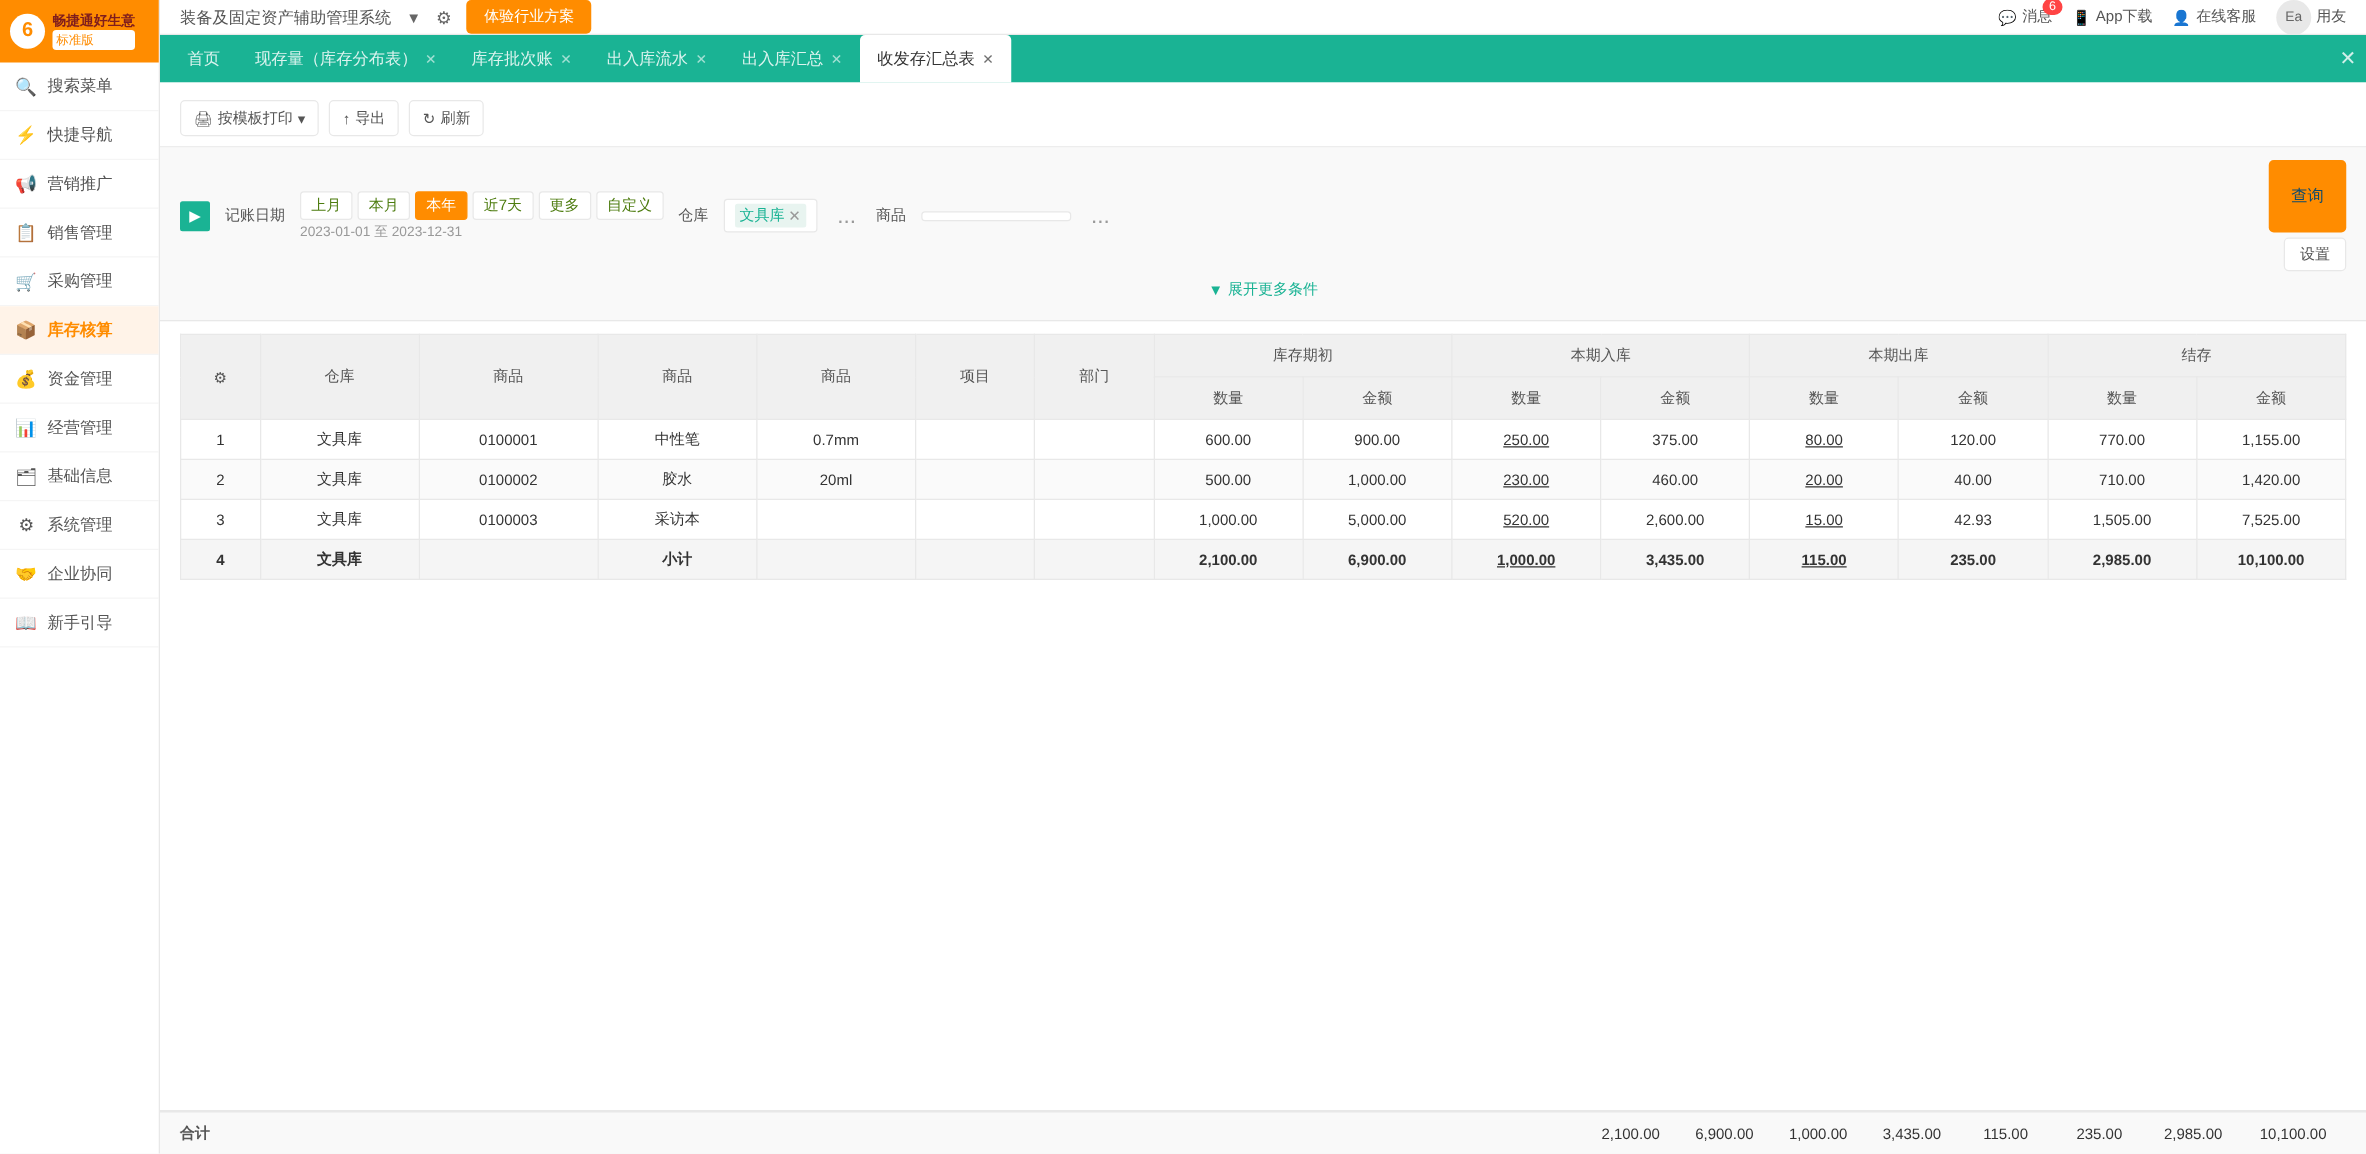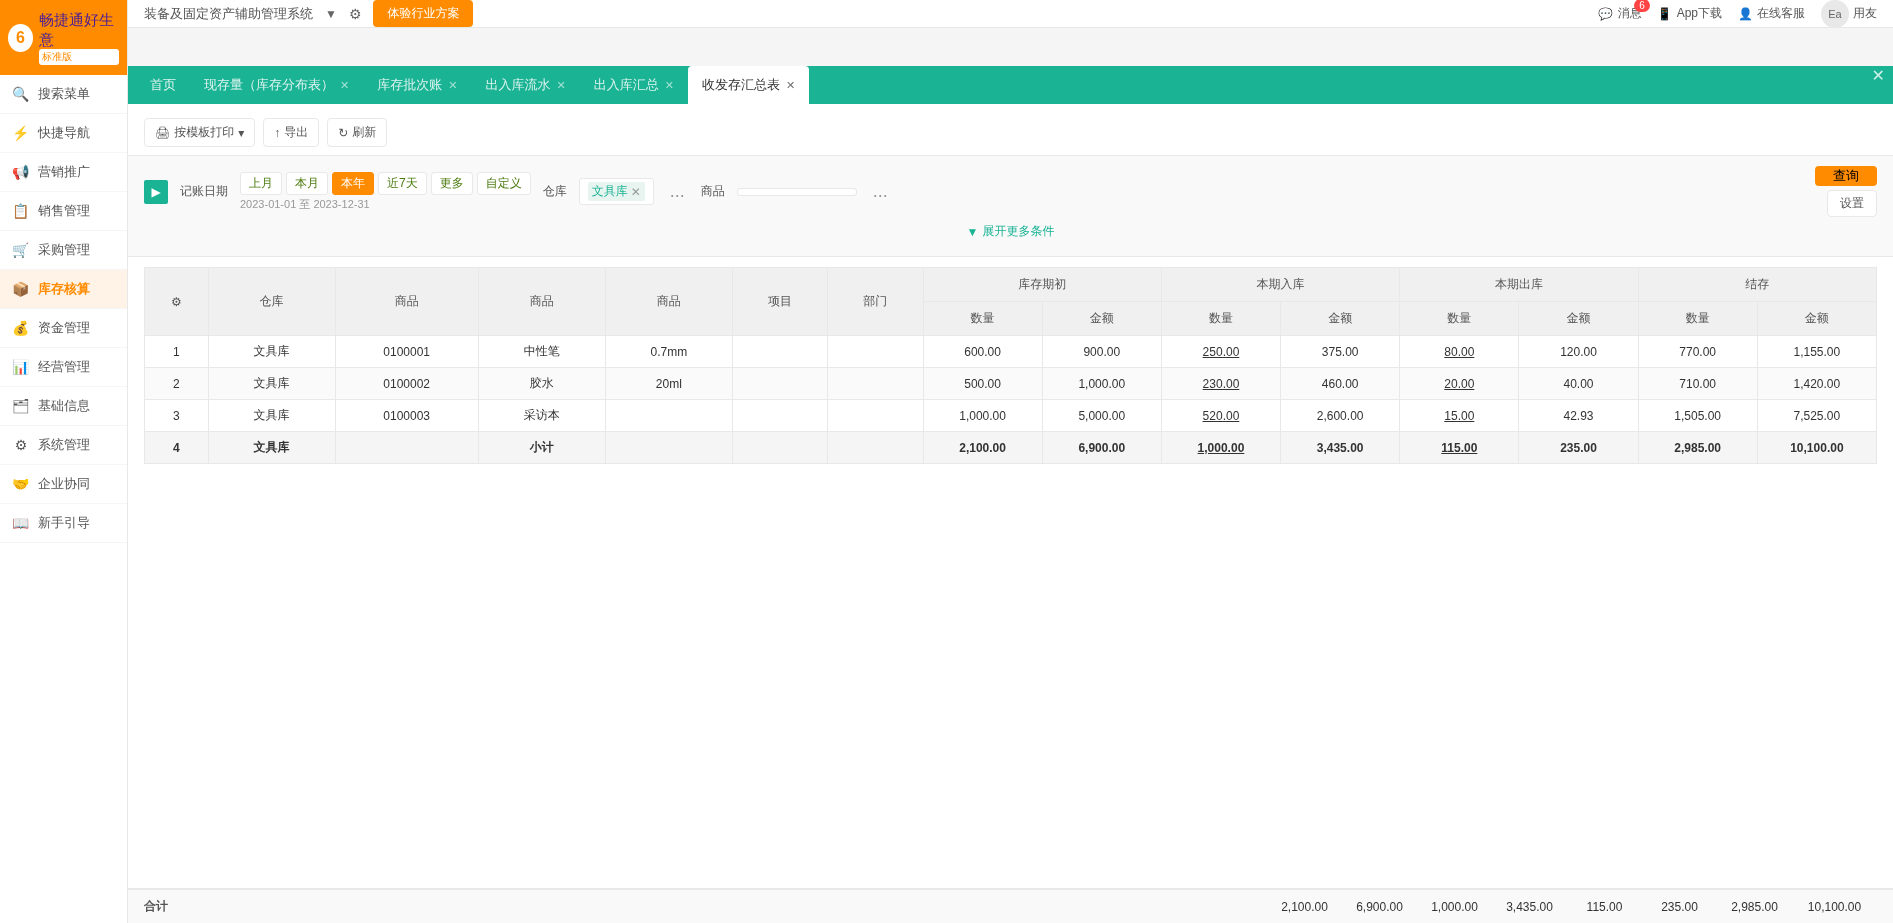--- a/index.html
+++ b/index.html
@@ -2,21 +2,21 @@
 <html><head>
   <meta charset="utf-8">
   <style>
     * { box-sizing: border-box; margin: 0; padding: 0; }
     body { font-family: 'Microsoft YaHei', '微软雅黑', Arial, sans-serif; font-size: 12px; background: #f5f5f5; color: #333; display: flex; height: 923px; overflow: hidden; }
 
     
     .sidebar { width: 128px; background: #fff; display: flex; flex-direction: column; border-right: 1px solid #e8e8e8; flex-shrink: 0; }
     .sidebar-logo { background: #ff8c00; padding: 10px 8px; display: flex; align-items: center; gap: 6px; min-height: 50px; }
     .sidebar-logo-icon { width: 28px; height: 28px; background: #fff; border-radius: 50%; display: flex; align-items: center; justify-content: center; font-size: 16px; color: #ff8c00; font-weight: bold; }
-    .sidebar-logo-text { color: #4c1d95; font-size: 15px; line-height: 1.3; }
+    .sidebar-logo-text { color: #7f1d1d; font-size: 11px; line-height: 1.3; font-weight: bold; }
     .sidebar-logo-badge { font-size: 10px; background: #fff; color: #ff8c00; border-radius: 3px; padding: 1px 3px; }
     .sidebar-nav { flex: 1; overflow-y: auto; }
     .sidebar-item { display: flex; align-items: center; gap: 8px; padding: 10px 12px; cursor: pointer; color: #555; font-size: 13px; border-bottom: 1px solid #f5f5f5; }
     .sidebar-item.active { background: #fff3e8; color: #ff8c00; font-weight: bold; }
     .sidebar-item-icon { font-size: 14px; width: 18px; text-align: center; }
 
     
     .main { flex: 1; display: flex; flex-direction: column; overflow: hidden; }
 
     
@@ -25,21 +25,21 @@
     .topbar-system-name { font-size: 13px; color: #555; }
     .topbar-dropdown { font-size: 12px; color: #666; cursor: pointer; }
     .topbar-gear { font-size: 14px; color: #666; cursor: pointer; }
     .topbar-trial-btn { background: #ff8c00; color: #fff; border: none; border-radius: 4px; padding: 5px 14px; font-size: 12px; cursor: pointer; }
     .topbar-right { display: flex; align-items: center; gap: 16px; }
     .topbar-right-item { display: flex; align-items: center; gap: 4px; color: #555; font-size: 12px; cursor: pointer; position: relative; }
     .topbar-badge { background: #ff4444; color: #fff; border-radius: 10px; padding: 1px 5px; font-size: 10px; position: absolute; top: -6px; right: -8px; }
     .topbar-avatar { width: 28px; height: 28px; background: #e8e8e8; border-radius: 50%; display: flex; align-items: center; justify-content: center; font-size: 11px; color: #666; }
 
     
-    .tabs { background: #1ab394; display: flex; align-items: flex-start; padding: 0 8px; flex-shrink: 0; height: 38px; margin-top: 38px; }
+    .tabs { background: #1ab394; display: flex; align-items: center; padding: 0 8px; flex-shrink: 0; height: 38px; }
     .tab { padding: 0 14px; height: 38px; display: flex; align-items: center; gap: 6px; color: rgba(255,255,255,0.85); cursor: pointer; font-size: 13px; white-space: nowrap; }
     .tab.active { background: #fff; color: #333; border-radius: 4px 4px 0 0; }
     .tab-close { font-size: 11px; color: inherit; opacity: 0.7; }
     .tabs-close-all { margin-left: auto; color: #fff; font-size: 16px; cursor: pointer; opacity: 0.8; }
 
     
     .page-content { flex: 1; overflow-y: auto; background: #fff; padding: 0; }
     .page-title { font-size: 15px; font-weight: bold; color: #333; margin-bottom: 12px; }
 
     
@@ -50,21 +50,21 @@
     .filter-date-btn { padding: 2px 8px; border: 1px solid #e8e8e8; background: #fff; border-radius: 3px; cursor: pointer; font-size: 12px; color: #4d7c0f; }
     .filter-date-btn.active { background: #ff8c00; color: #fff; border-color: #ff8c00; }
     .filter-date-range { font-size: 11px; color: #999; margin-top: 2px; }
     .filter-warehouse { display: flex; align-items: center; gap: 4px; border: 1px solid #e8e8e8; border-radius: 3px; background: #fff; padding: 3px 8px; font-size: 12px; }
     .filter-tag { background: #e8f4f0; color: #1ab394; padding: 1px 4px; border-radius: 2px; display: flex; align-items: center; gap: 3px; }
     .filter-tag-close { cursor: pointer; color: #999; }
     .filter-more { color: #999; font-size: 18px; cursor: pointer; padding: 0 4px; }
     .filter-goods { display: flex; align-items: center; gap: 4px; border: 1px solid #e8e8e8; border-radius: 3px; background: #fff; padding: 3px 8px; font-size: 12px; min-width: 120px; }
     .filter-expand-row { display: flex; align-items: center; justify-content: center; padding: 6px; }
     .filter-expand-btn { color: #1ab394; font-size: 12px; cursor: pointer; display: flex; align-items: center; gap: 4px; }
-    .btn-query { background: #ff8c00; color: #000000; border: none; border-radius: 4px; padding: 1px 18px; font-size: 13px; cursor: pointer; }
+    .btn-query { background: #ff8c00; color: #0c4a6e; border: none; border-radius: 4px; padding: 20px 18px; font-size: 13px; cursor: pointer; }
     .btn-settings { background: #fff; color: #555; border: 1px solid #e8e8e8; border-radius: 4px; padding: 4px 12px; font-size: 12px; cursor: pointer; }
 
     
     .table-section { padding: 10px 16px; }
 
     
     .data-table { width: 100%; border-collapse: collapse; font-size: 12px; }
     .data-table th { background: #f0f0f0; padding: 8px 10px; text-align: center; font-weight: normal; color: #555; border: 1px solid #e8e8e8; white-space: nowrap; }
     .data-table td { padding: 7px 10px; text-align: center; border: 1px solid #e8e8e8; color: #333; white-space: nowrap; }
     .data-table tr:nth-child(even) td { background: #fafafa; }

